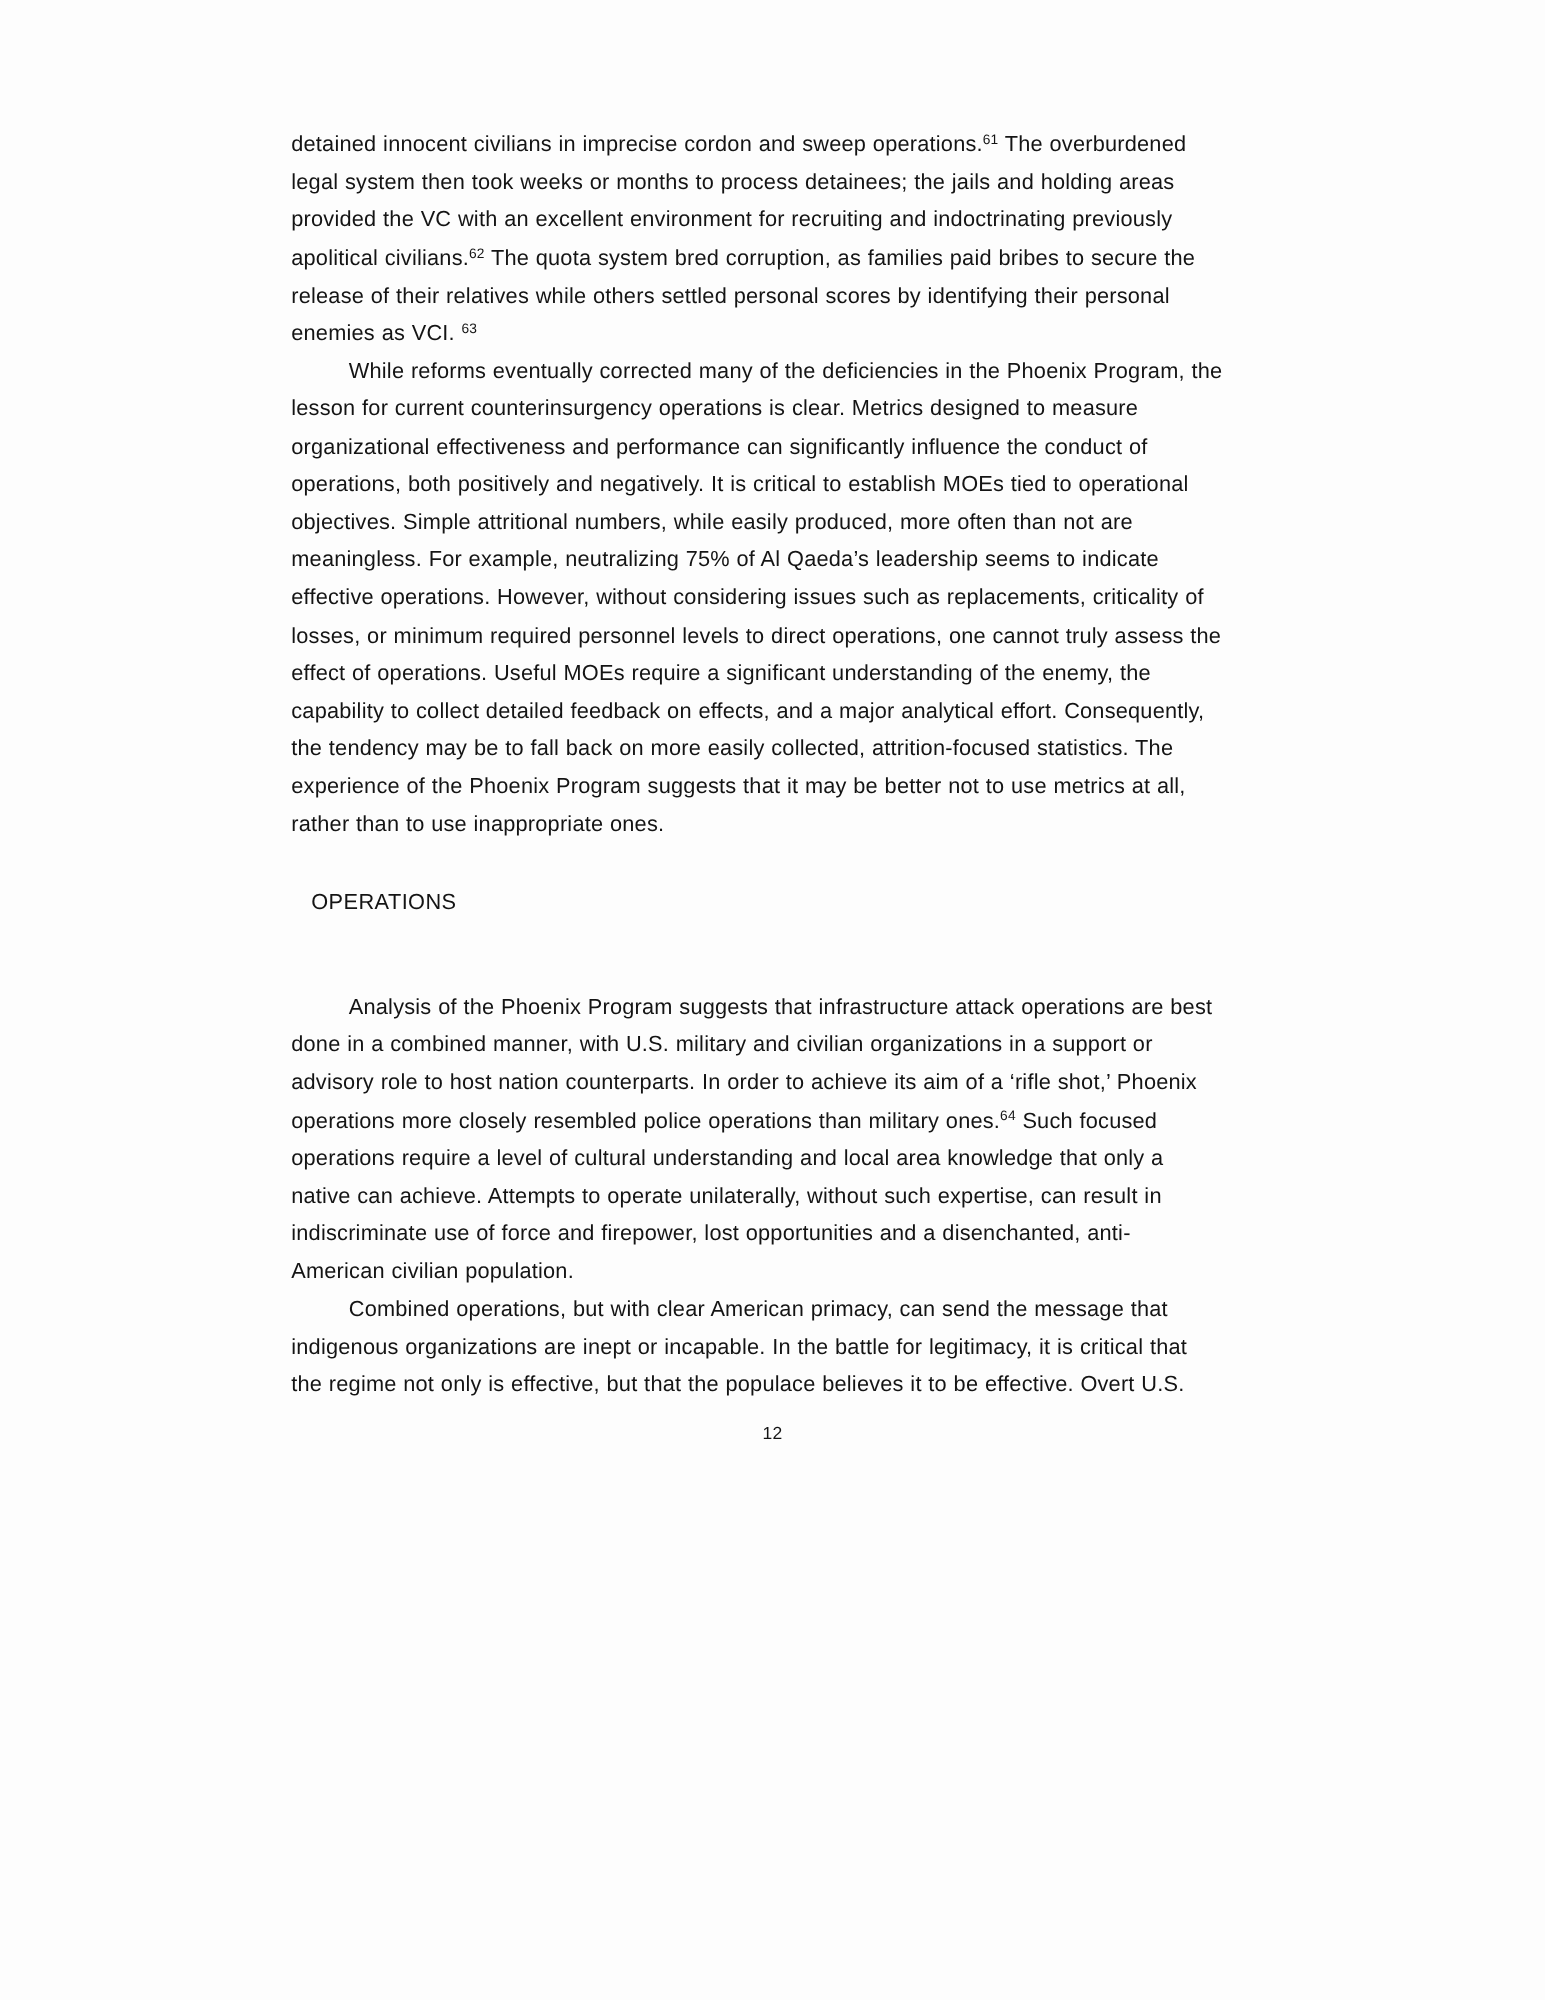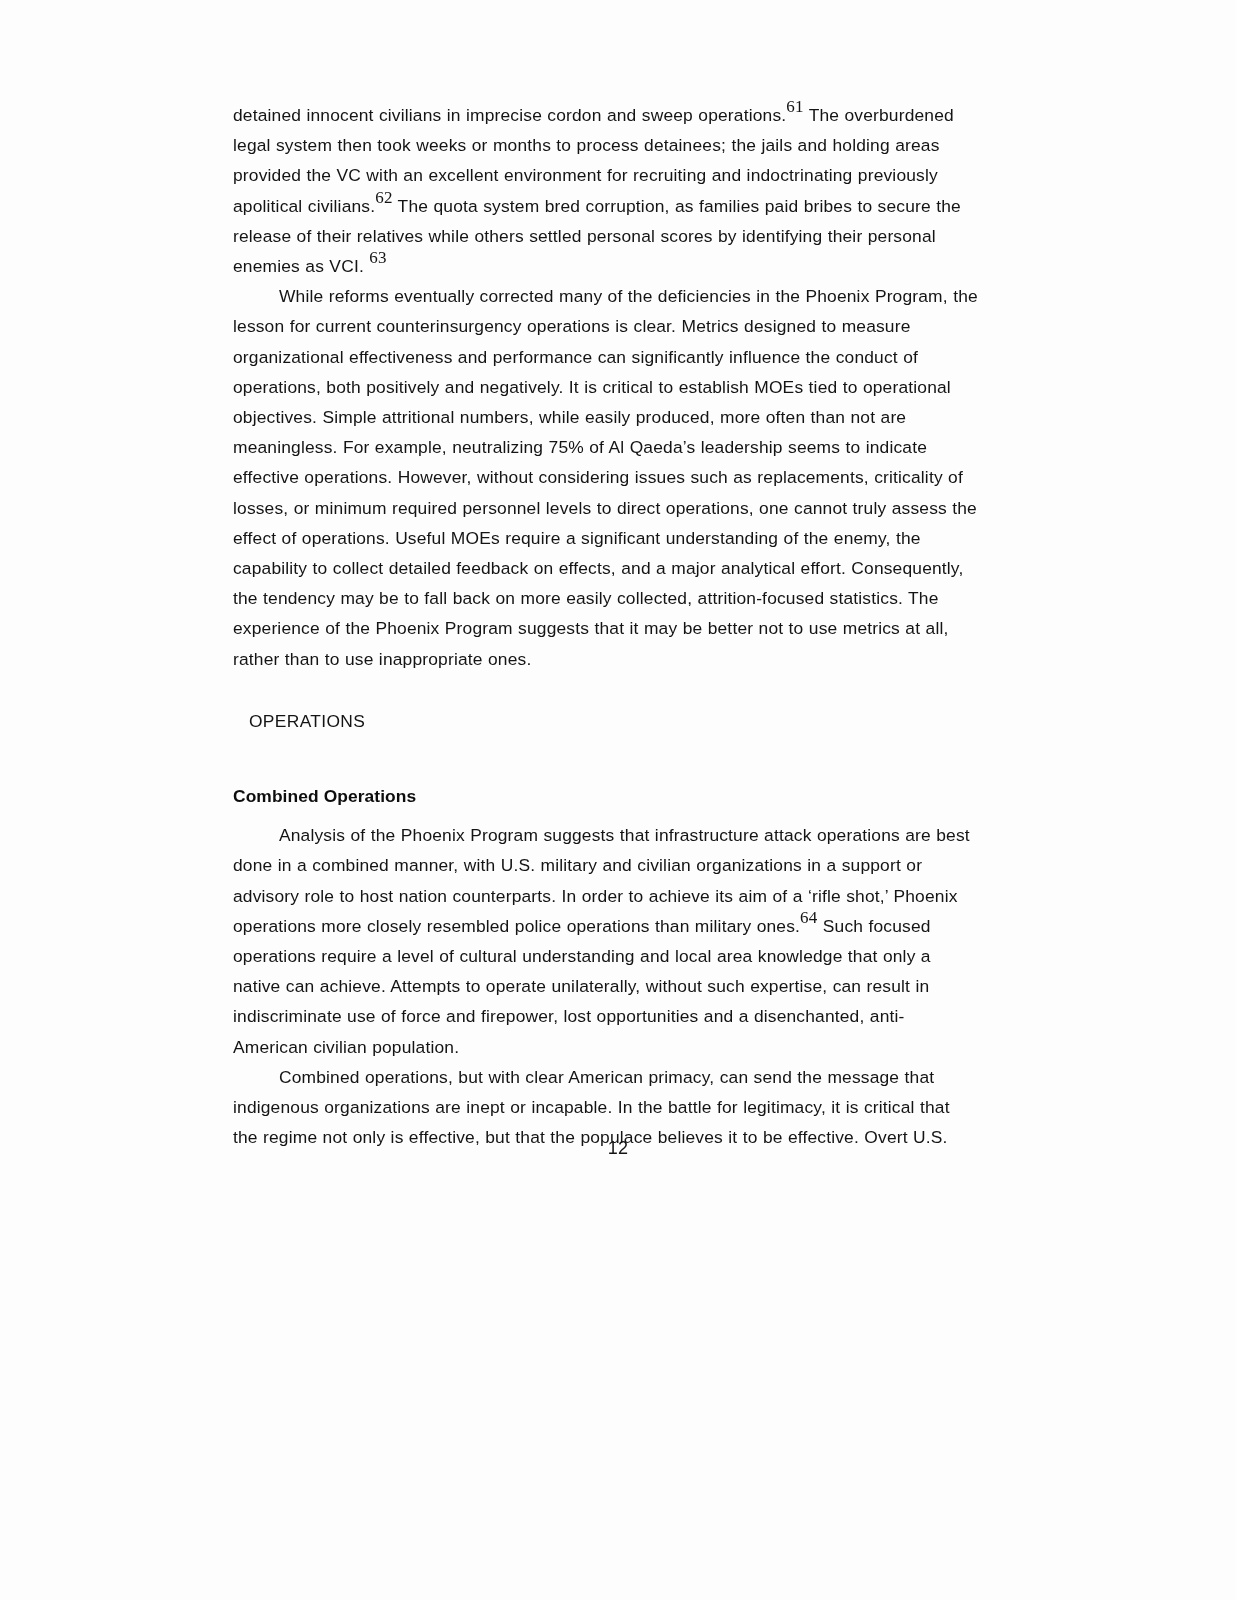--- a/index.html
+++ b/index.html
@@ -35,25 +35,24 @@
     line-height: 30.2px;
     text-align: left;
     color: #141414;
     letter-spacing: 0.01em;
     word-spacing: 0.02em;
   }
   p.indent {
     text-indent: 46px;
   }
   sup.fn {
-    font-size: 17px;
+    font-size: 11px;
     line-height: 0;
     vertical-align: 0.52em;
     letter-spacing: 0.01em;
-    font-family: Liberation Serif, serif;
   }
   .section-head {
     margin: 16px;
     font-size: 17.4px;
     line-height: 30.2px;
     font-weight: 400;
     color: #141414;
     letter-spacing: 0.02em;
   }
   .sub-head {
@@ -66,42 +65,41 @@
   }
   .gap-before-operations { height: 16px; }
   .gap-after-operations { height: 29px; }
   .gap-after-subhead { height: 9px; }
   .page-number {
     position: absolute;
     left: 0;
     top: 1138px;
     width: 1236px;
     text-align: center;
-    font-size: 18px;
+    font-size: 14px;
     color: #141414;
     letter-spacing: 0.02em;
   }
 </style>
 </head>
 <body>
 
 <div class="page">
   <div class="content">
 
     <p class="body-text">detained innocent civilians in imprecise cordon and sweep operations.<sup class="fn">61</sup> The overburdened legal system then took weeks or months to process detainees; the jails and holding areas provided the VC with an excellent environment for recruiting and indoctrinating previously apolitical civilians.<sup class="fn">62</sup>  The quota system bred corruption, as families paid bribes to secure the release of their relatives while others settled personal scores by identifying their personal enemies as VCI. <sup class="fn">63</sup></p>
 
     <p class="body-text indent">While reforms eventually corrected many of the deficiencies in the Phoenix Program, the lesson for current counterinsurgency operations is clear.  Metrics designed to measure organizational effectiveness and performance can significantly influence the conduct of operations, both positively and negatively.  It is critical to establish MOEs tied to operational objectives.  Simple attritional numbers, while easily produced, more often than not are meaningless.  For example, neutralizing 75% of Al Qaeda’s leadership seems to indicate effective operations.  However, without considering issues such as replacements, criticality of losses, or minimum required personnel levels to direct operations, one cannot truly assess the effect of operations.  Useful MOEs require a significant understanding of the enemy, the capability to collect detailed feedback on effects, and a major analytical effort.  Consequently, the tendency may be to fall back on more easily collected, attrition-focused statistics.  The experience of the Phoenix Program suggests that it may be better not to use metrics at all, rather than to use inappropriate ones.</p>
 
     <div class="gap-before-operations"></div>
 
     <p class="section-head">OPERATIONS</p>
 
     <div class="gap-after-operations"></div>
 
-    <p class="sub-head">Combined Operations</p>
 
     <div class="gap-after-subhead"></div>
 
     <p class="body-text indent">Analysis of the Phoenix Program suggests that infrastructure attack operations are best done in a combined manner, with U.S. military and civilian organizations in a support or advisory role to host nation counterparts.  In order to achieve its aim of a ‘rifle shot,’ Phoenix operations more closely resembled police operations than military ones.<sup class="fn">64</sup>  Such focused operations require a level of cultural understanding and local area knowledge that only a native can achieve.  Attempts to operate unilaterally, without such expertise, can result in indiscriminate use of force and firepower, lost opportunities and a disenchanted, anti-American civilian population.</p>
 
     <p class="body-text indent">Combined operations, but with clear American primacy, can send the message that indigenous organizations are inept or incapable.  In the battle for legitimacy, it is critical that the regime not only is effective, but that the populace believes it to be effective.  Overt U.S.</p>
 
   </div>
 
   <div class="page-number">12</div>

